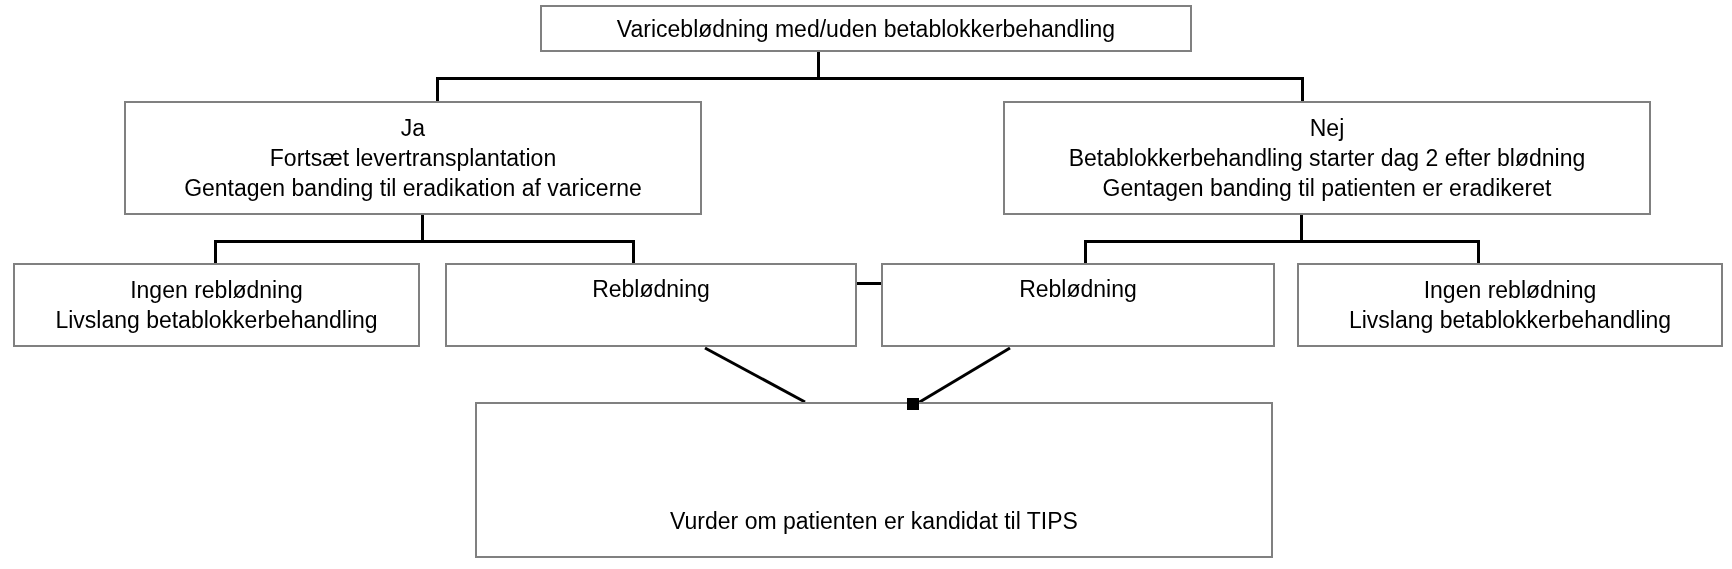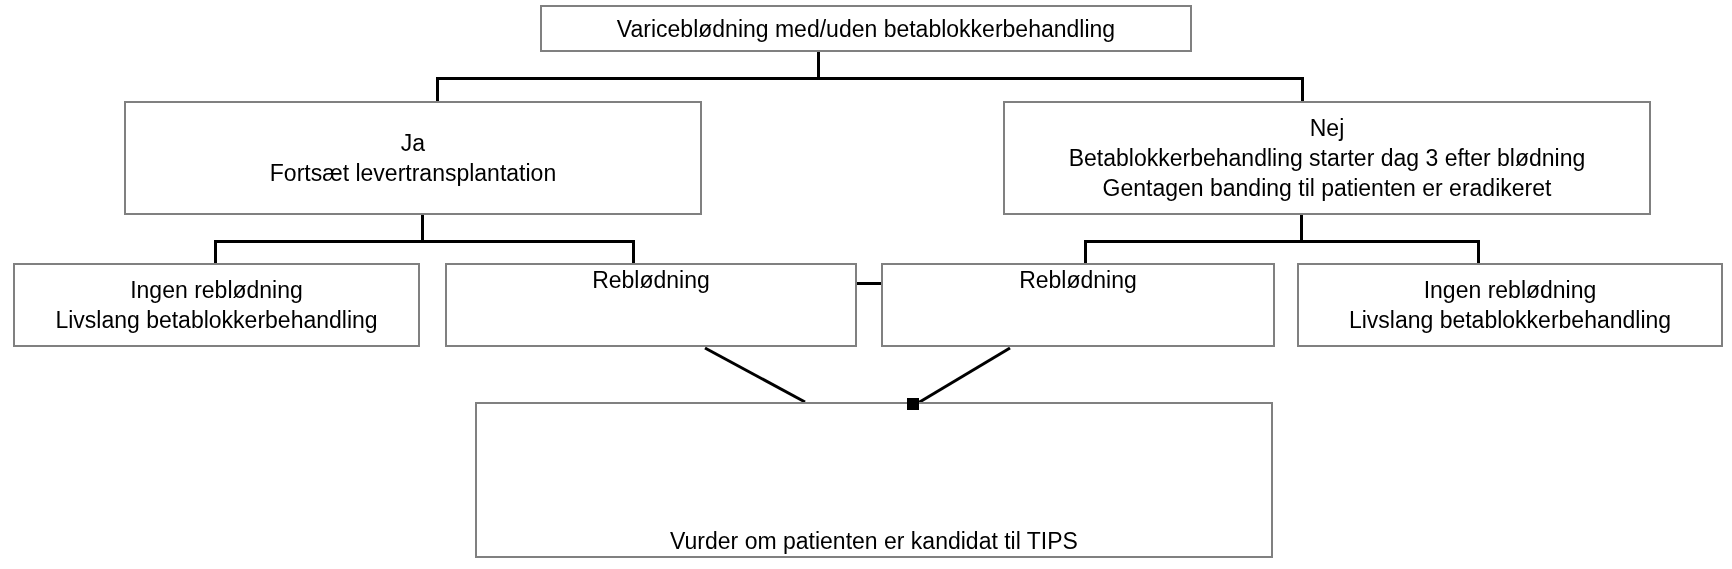--- a/index.html
+++ b/index.html
@@ -28,22 +28,22 @@
     display: flex;
     flex-direction: column;
     align-items: center;
     justify-content: center;
     text-align: center;
     font-size: 23px;
     line-height: 30px;
     color: #000000;
     white-space: nowrap;
   }
-  .node.align-top    { justify-content: flex-start; }
-  .node.align-bottom { justify-content: flex-end;  padding-bottom: 0; }
+  .node.align-top    { justify-content: flex-start; padding-top: 9px; }
+  .node.align-bottom { justify-content: flex-end;  padding-bottom: 20px; }
 
   .node span { display: block; }
 
   .handle {
     position: absolute;
     z-index: 2;
     width: 12px;
     height: 12px;
     background: #000000;
   }
@@ -71,25 +71,26 @@
     </g>
   </svg>
 
   <div class="node" style="left:540px; top:5px; width:652px; height:47px;">
     <span>Variceblødning med/uden betablokkerbehandling</span>
   </div>
 
   <div class="node" style="left:124px; top:101px; width:578px; height:114px;">
     <span>Ja</span>
     <span>Fortsæt levertransplantation</span>
+    <span>Gentagen banding til eradikation af varicerne</span>
   </div>
 
   <div class="node" style="left:977px; top:101px; width:648px; height:114px;margin-left:26px;">
     <span>Nej</span>
-    <span>Betablokkerbehandling starter dag 3 efter blødning</span>
+    <span>Betablokkerbehandling starter dag 2 efter blødning</span>
     <span>Gentagen banding til patienten er eradikeret</span>
   </div>
 
   <div class="node" style="left:13px; top:263px; width:407px; height:84px;">
     <span>Ingen reblødning</span>
     <span>Livslang betablokkerbehandling</span>
   </div>
 
   <div class="node align-top" style="left:445px; top:263px; width:412px; height:84px;">
     <span>Reblødning</span>

